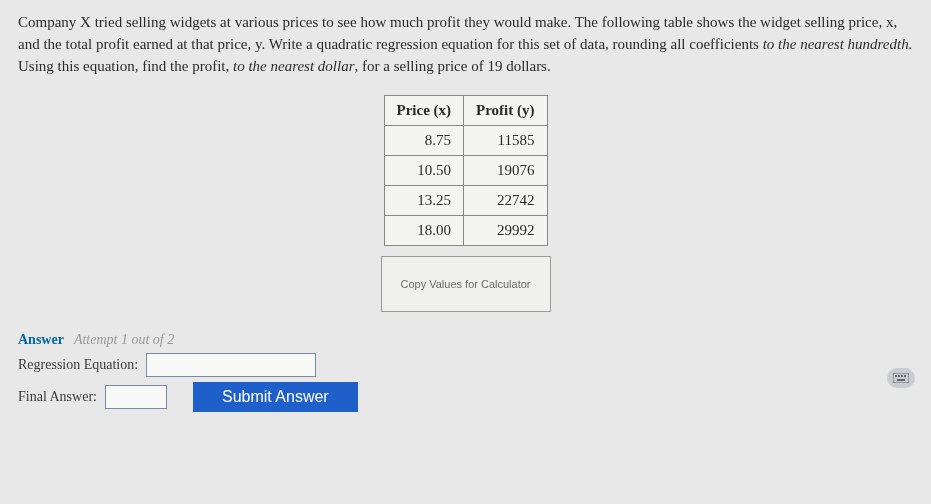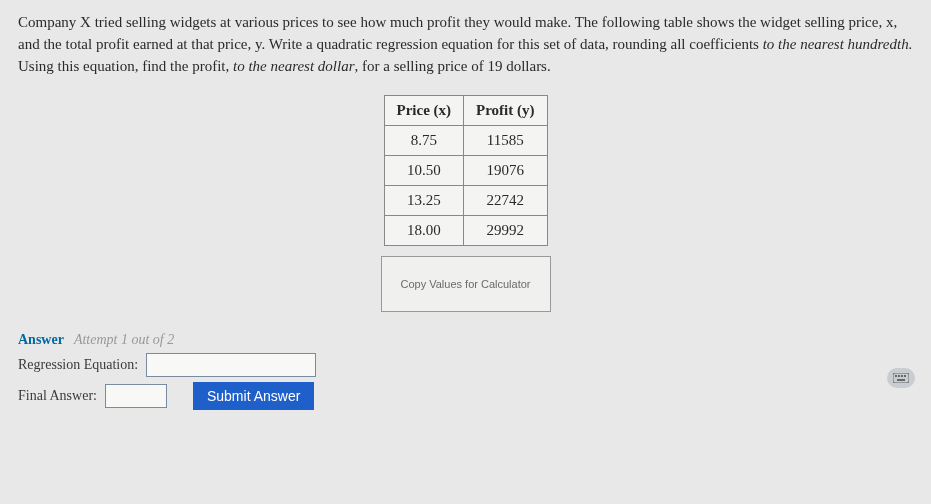--- a/index.html
+++ b/index.html
@@ -26,21 +26,21 @@
       margin-bottom: 20px;
     }
     table.data {
       border-collapse: collapse;
       background: #f4f4f2;
     }
     table.data th, table.data td {
       border: 1px solid #888;
       padding: 6px 12px;
       font-size: 15px;
-      text-align: center;
+      text-align: right;
       font-weight: normal;
     }
     table.data th { font-weight: bold; }
     .action-btn {
       background: #f0f0ee;
       border: 1px solid #999;
       padding: 21px 14px;
       font-size: 11px;
       color: #6a6a6a;
       margin-top: 10px;
@@ -80,22 +80,22 @@
       background: #f8f8f6;
       font-size: 13px;
       padding: 2px 4px;
     }
     .regress-input { width: 170px; height: 24px; }
     .final-input { width: 62px; height: 24px; }
     .submit-btn {
       background: #1f5fca;
       color: #fff;
       border: none;
-      padding: 6px 14px;
-      font-size: 14px;
+      padding: 6px 29px;
+      font-size: 16px;
       cursor: pointer;
       margin-left: 18px;
       font-family: Arial, sans-serif;
     }
     .keyboard-pill {
       position: absolute;
       right: 16px;
       bottom: 116px;
       width: 28px;
       height: 20px;

